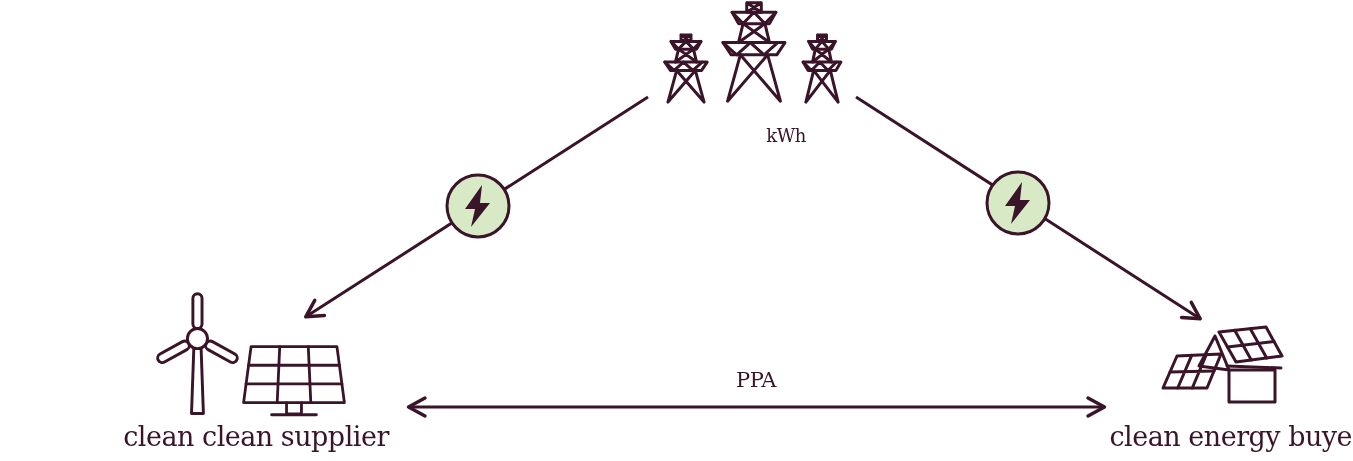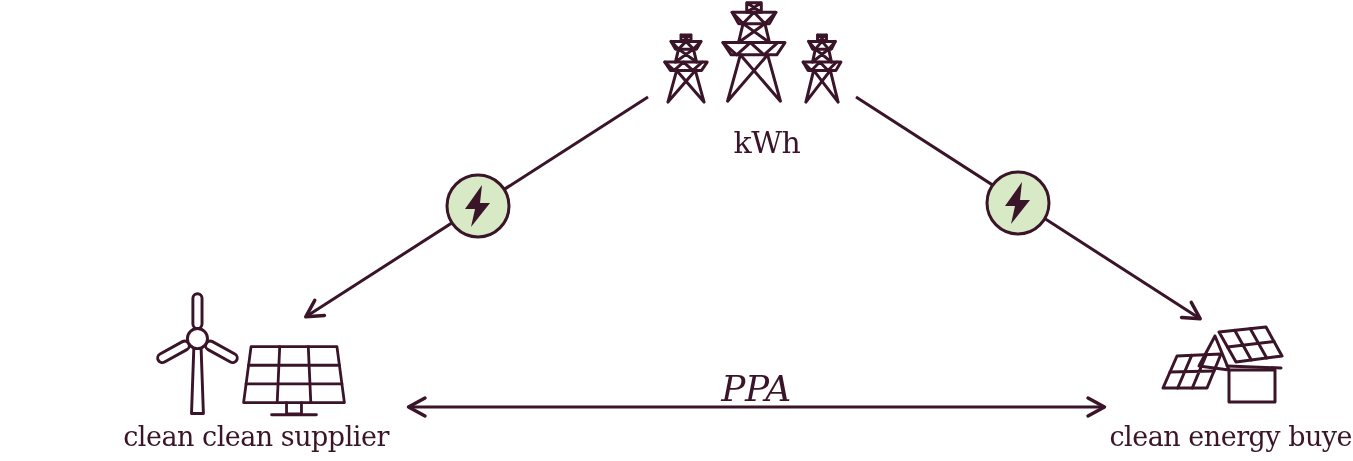--- a/index.html
+++ b/index.html
@@ -21,22 +21,22 @@
   .stage svg { position: absolute; display: block; overflow: visible; }
   .overlay { left: 0; top: 0; }
   .label {
     position: absolute;
     transform: translateX(-50%);
     white-space: nowrap;
     color: var(--ink);
     letter-spacing: -0.5px;
     line-height: 1.1;
   }
-  .label-kwh     { left: 767px;  top: 126px; font-size: 30px; }
-  .label-ppa     { left: 756px;  top: 369px; font-size: 36px; font-style: italic; }
+  .label-kwh     { left: 786px;  top: 126px; font-size: 18px; }
+  .label-ppa     { left: 756px;  top: 369px; font-size: 21px; }
   .label-supplier{ left: 256px;  top: 422px; font-size: 27px; }
   .label-buyer   { left: 1237px; top: 422px; font-size: 27px; }
   .towers-svg  { left: 650px;  top: 0px; }
   .turbine-svg { left: 153px;  top: 291px; }
   .panel-svg   { left: 238px;  top: 344px; }
   .buyer-svg   { left: 1155px; top: 326px; }
   .defs-svg { position: absolute; width: 0; height: 0; }
 </style>
 </head>
 <body>

